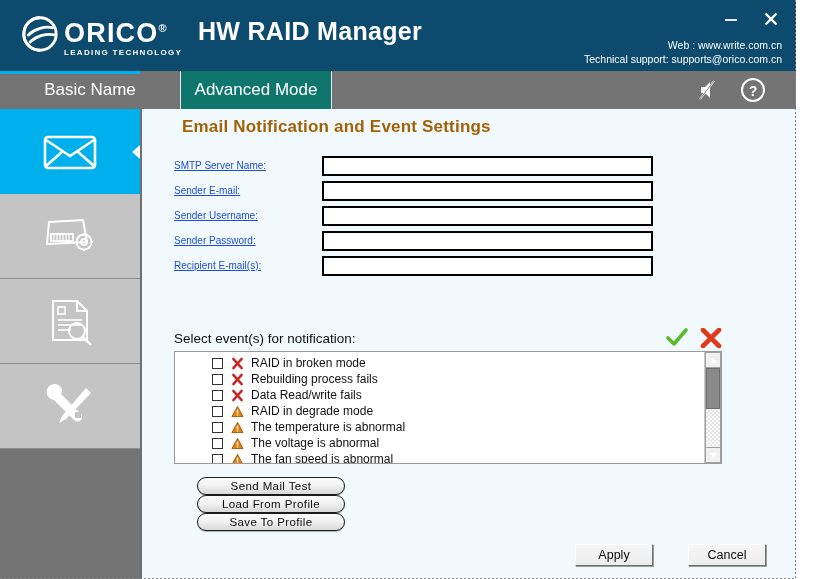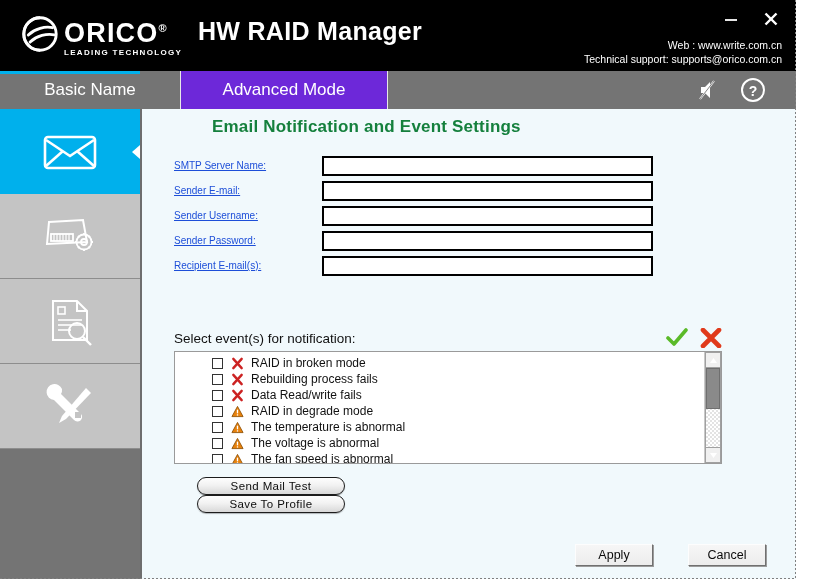--- a/index.html
+++ b/index.html
@@ -13,21 +13,21 @@
   #app {
     position: relative;
     width: 832px; height: 579px;
     background: #ffffff;
   }
 
   
   .header {
     position: absolute; left: 0; top: 0;
     width: 796px; height: 71px;
-    background: #000000;
+    background: #0c4a6e;
   }
   .logo-wrap {
     position: absolute; left: 22px; top: 14px;
     display: flex; align-items: flex-start;
   }
   .logo-mark { width: 36px; height: 36px; margin-top: 2px; }
   .logo-text-block {
     margin-left: 6px;
     display: flex; flex-direction: column;
   }
@@ -70,21 +70,21 @@
     background: #747474;
     display: flex; align-items: stretch;
   }
   .tab {
     display: flex; align-items: center; justify-content: center;
     color: #ffffff; font-size: 17px; cursor: pointer;
     user-select: none;
   }
   .tab.basic { width: 180px; background: #747474; }
   .tab.advanced {
-    width: 208px; background: #6d28d9;
+    width: 152px; background: #0f766e;
     border-left: 1px solid #e8e8e8; border-right: 1px solid #e8e8e8;
   }
   .tab-spacer { flex: 1; }
   .tab-icons {
     display: flex; align-items: center; gap: 16px;
     padding-right: 30px;
   }
   .tab-icon { cursor: pointer; display: flex; align-items: center; }
   .accent-line {
     position: absolute; left: 0; top: 71px;
@@ -119,23 +119,22 @@
 
   
   .main {
     position: absolute; left: 140px; top: 109px;
     width: 656px; height: 470px;
     background: #f1f9fc;
     border-left: 2px solid #6e6e6e;
   }
   .panel-title {
     position: absolute; left: 40px; top: 8px;
-    font-size: 17px; font-weight: bold; color: #15803d;
+    font-size: 17px; font-weight: bold; color: #a16207;
     letter-spacing: 0.2px;
-    margin-left: 30px;
   }
 
   .form {
     position: absolute; left: 32px; top: 44px;
   }
   .form-row {
     display: flex; align-items: center; height: 25px;
   }
   .form-label {
     width: 148px; font-size: 10px; color: #1d4ed8;
@@ -514,20 +513,21 @@
         <div class="sb-btn">
           <svg width="9" height="7" viewBox="0 0 9 7">
               <path d="M4.5 6 L1 1 L8 1 Z" fill="#ffffff"></path>
             </svg>
         </div>
       </div>
     </div>
 
     <div class="profile-btns">
       <div class="pbtn">Send Mail Test</div>
+      <div class="pbtn">Load From Profile</div>
       <div class="pbtn">Save To Profile</div>
     </div>
 
     <div class="bottom-btns">
       <div class="wbtn">Apply</div>
       <div class="wbtn">Cancel</div>
     </div>
 
   </div>
 

